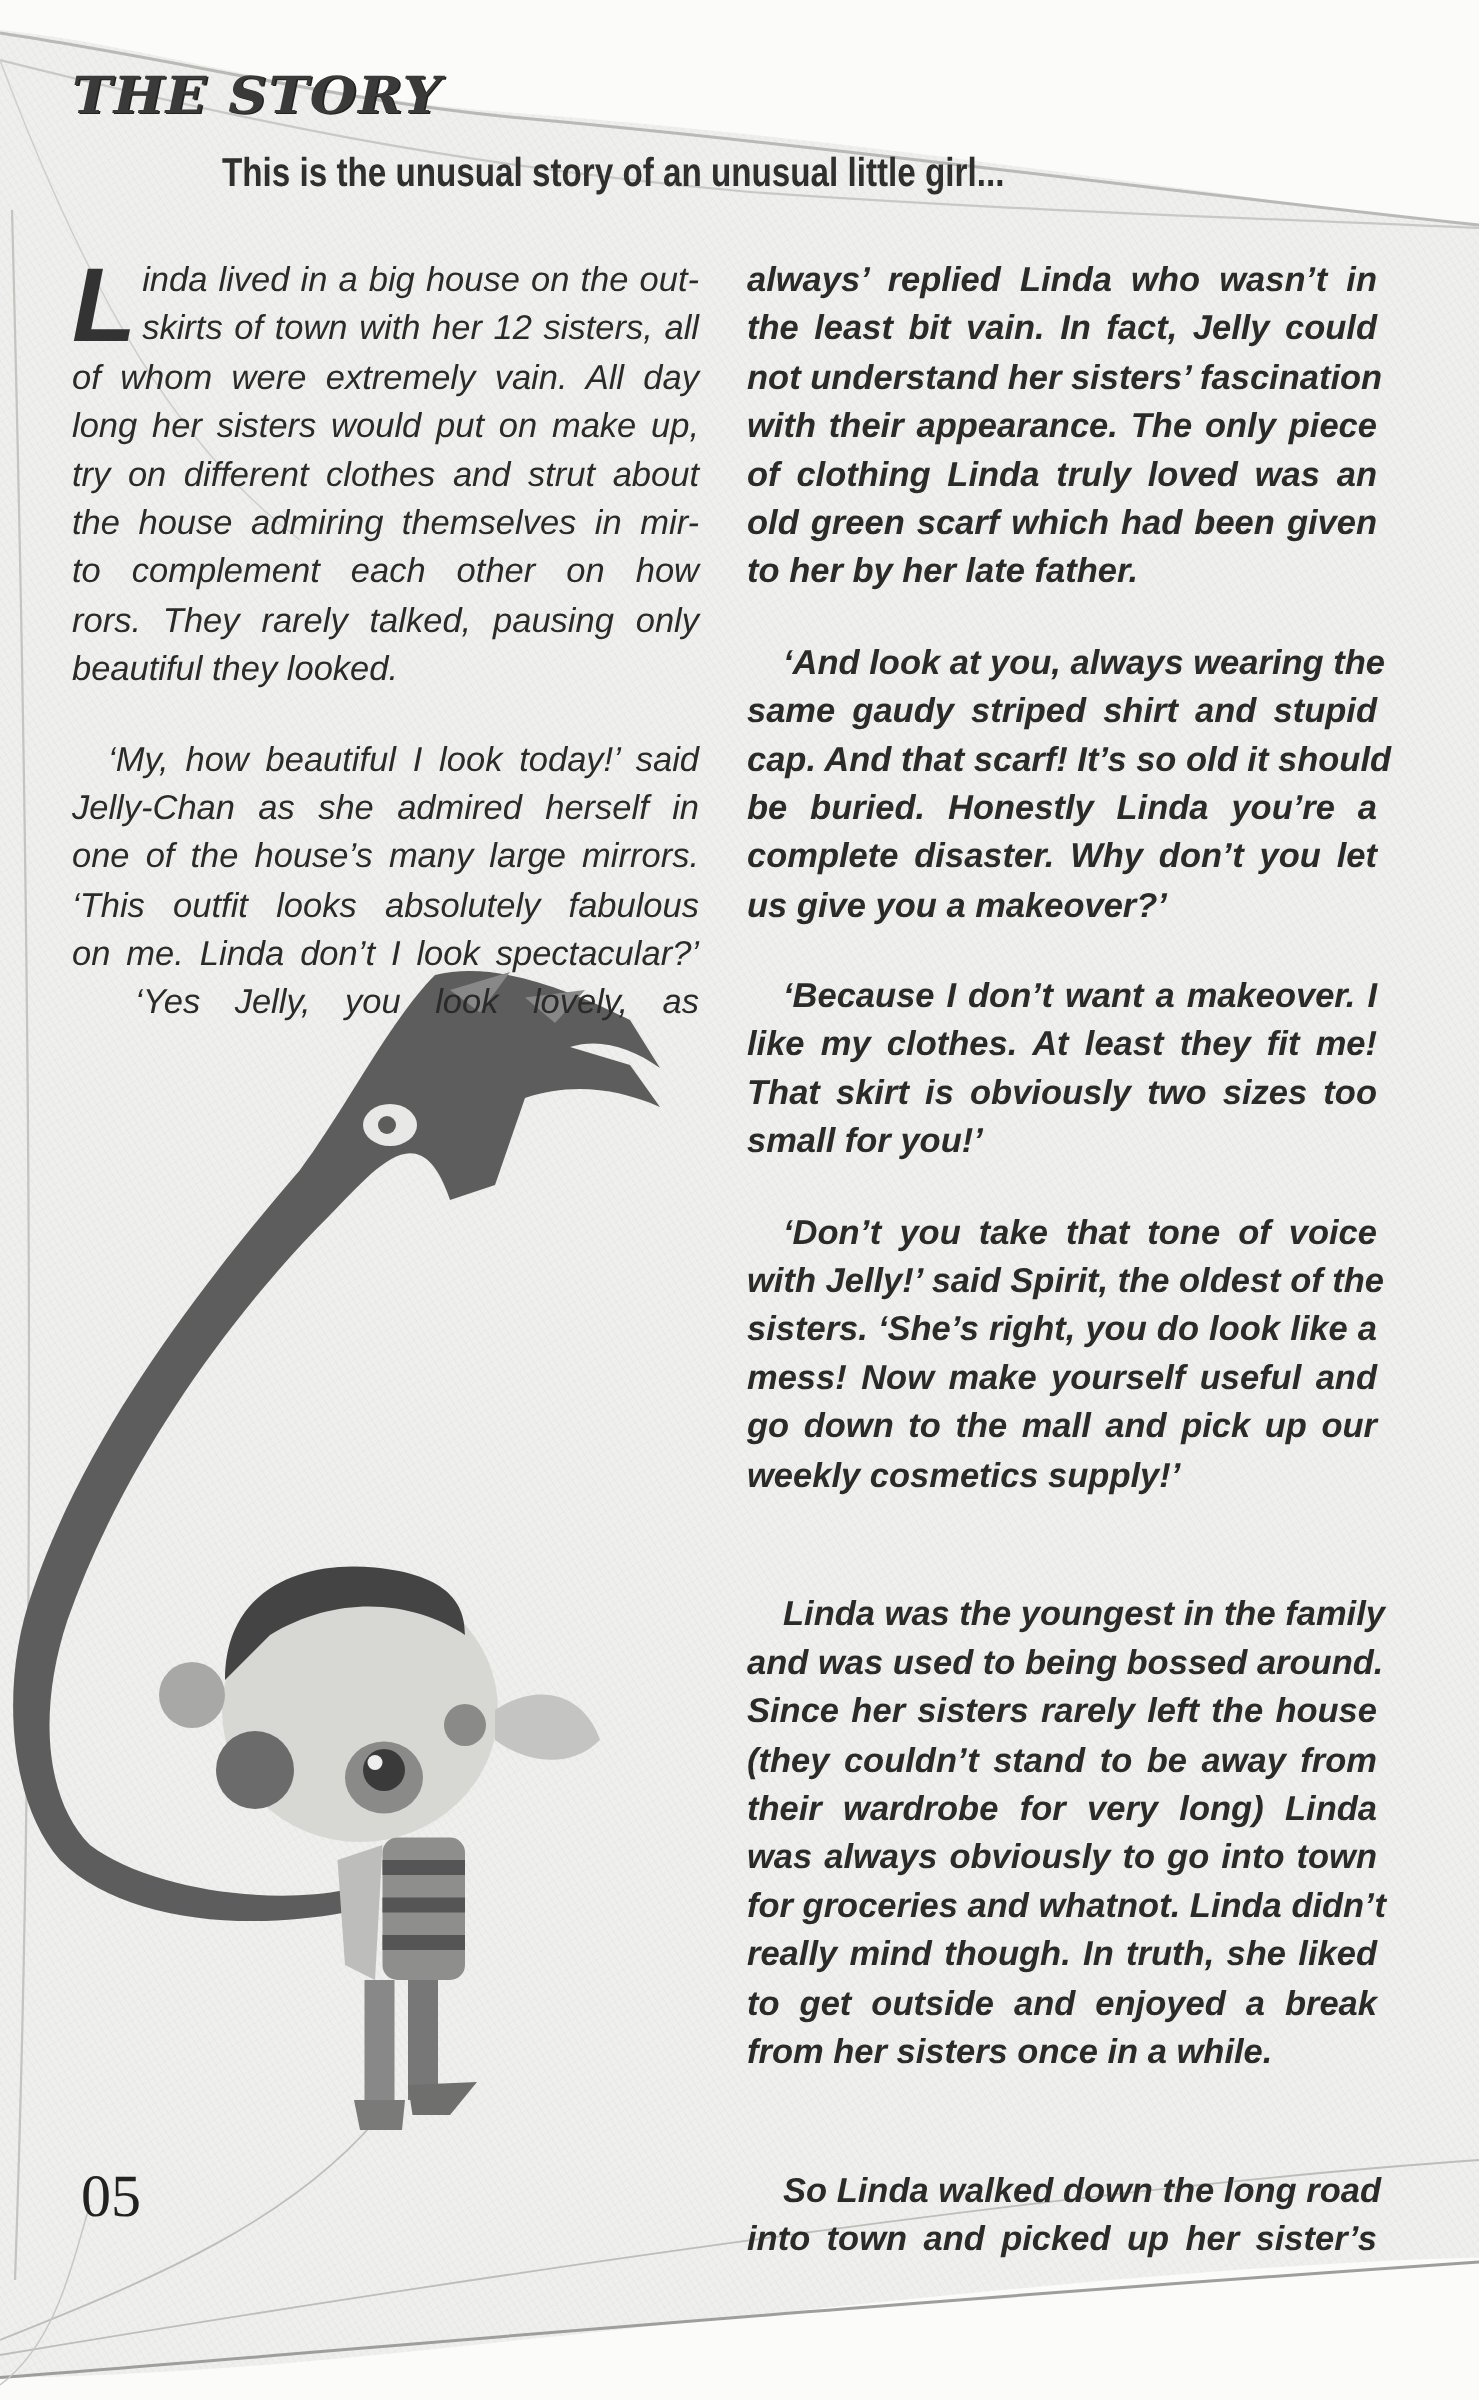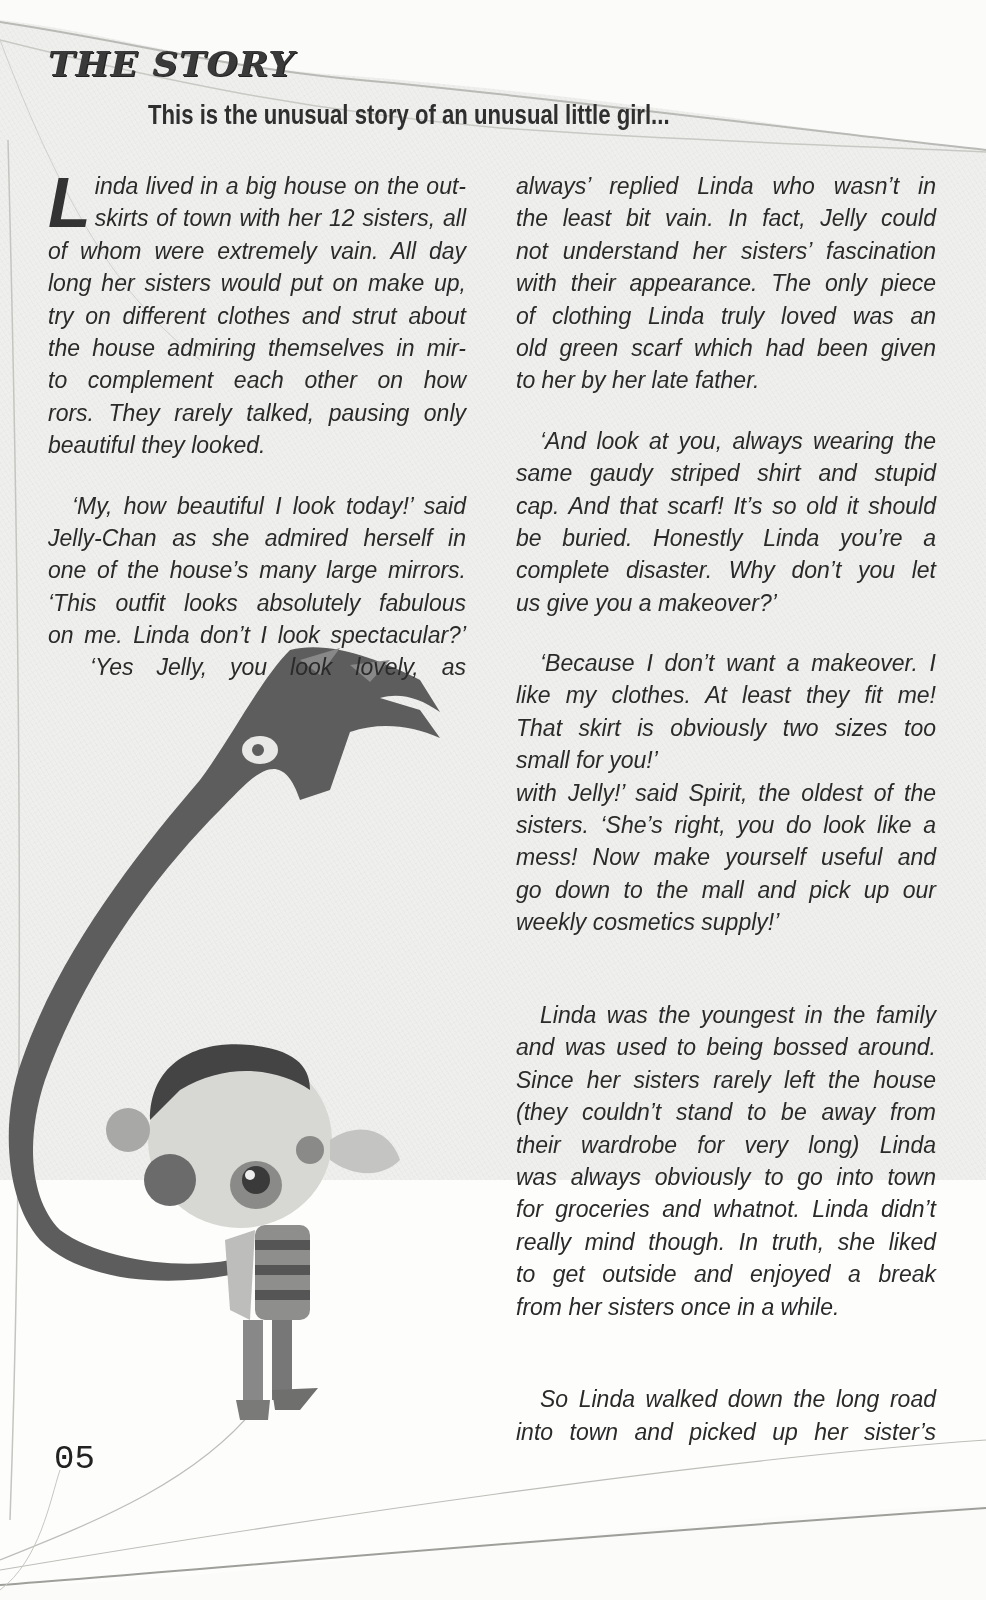--- a/index.html
+++ b/index.html
@@ -3,21 +3,21 @@
 <meta charset="utf-8">
 <style>
   html, body { margin: 0; padding: 0; }
   body {
     width: 986px; height: 1600px; overflow: hidden;
     background: #fdfdfc;
     position: relative;
     font-family: "Liberation Sans", sans-serif;
   }
   .page {
-    position: absolute; left: 0; top: 0; width: 986px; height: 1180px;
+    position: absolute; left: 0; top: 0; width: 986px; height: 1600px;
     background:
       repeating-linear-gradient(58deg, rgba(0,0,0,0.018) 0px, rgba(0,0,0,0.018) 1px, transparent 1px, transparent 4px),
       repeating-linear-gradient(-32deg, rgba(0,0,0,0.012) 0px, rgba(0,0,0,0.012) 1px, transparent 1px, transparent 5px),
       #efefed;
   }
   .deco { position: absolute; left: 0; top: 0; width: 986px; height: 1600px; pointer-events: none; }
   .title {
     position: absolute; left: 48px; top: 44px;
     font-family: "DejaVu Serif", serif; font-weight: bold; font-style: italic;
     font-size: 34px; letter-spacing: 1px; color: #3a3a3a;
@@ -31,33 +31,33 @@
     font-size: 27px; color: #2f2f2f;
     transform: scaleX(0.82); transform-origin: left;
     white-space: nowrap;
   }
   .col {
     position: absolute; top: 170px; width: 418px;
     font-family: "Liberation Sans", sans-serif; font-style: italic;
     font-size: 23px; line-height: 32.4px; color: #2a2a2a;
   }
   .col-left { left: 48px; }
-  .col-right { left: 516px; width: 420px; }
+  .col-right { left: 498px; width: 420px; font-weight: bold; }
   .line { display: block; white-space: nowrap; height: 32.4px; text-align: justify; text-align-last: justify; }
   .line.last { text-align-last: left; }
   .line.indent { padding-left: 24px; margin-top: 28px; }
   .line.indent2 { padding-left: 42px; }
   .gap { display: block; height: 32.4px; }
   .dropcap {
     float: left; font-family: "Liberation Sans", sans-serif; font-style: italic; font-weight: bold;
     font-size: 70px; line-height: 58px; color: #333; margin: 4px 4px 0 0; height: 60px;
   }
   .pagenum {
     position: absolute; left: 54px; top: 1440px;
-    font-family: Liberation Mono, monospace; font-size: 34px; color: #222;
+    font-family: Liberation Serif, serif; font-size: 40px; color: #222;
   }
   .illus { position: absolute; left: 0; top: 620px; width: 480px; height: 820px; }
 </style>
 </head>
 <body>
 
 <div class="page">
 
   <svg class="deco" viewBox="0 0 986 1600">
 
@@ -137,20 +137,21 @@
     <span class="line indent">‘And look at you, always wearing the</span>
     <span class="line">same gaudy striped shirt and stupid</span>
     <span class="line">cap. And that scarf! It’s so old it should</span>
     <span class="line">be buried. Honestly Linda you’re a</span>
     <span class="line">complete disaster. Why don’t you let</span>
     <span class="line last">us give you a makeover?’</span>
     <span class="line indent">‘Because I don’t want a makeover. I</span>
     <span class="line">like my clothes. At least they fit me!</span>
     <span class="line">That skirt is obviously two sizes too</span>
     <span class="line last">small for you!’</span>
+    <span class="line indent">‘Don’t you take that tone of voice</span>
     <span class="line">with Jelly!’ said Spirit, the oldest of the</span>
     <span class="line">sisters. ‘She’s right, you do look like a</span>
     <span class="line">mess! Now make yourself useful and</span>
     <span class="line">go down to the mall and pick up our</span>
     <span class="line last">weekly cosmetics supply!’</span>
     <span class="gap"></span>
     <span class="line indent">Linda was the youngest in the family</span>
     <span class="line">and was used to being bossed around.</span>
     <span class="line">Since her sisters rarely left the house</span>
     <span class="line">(they couldn’t stand to be away from</span>

